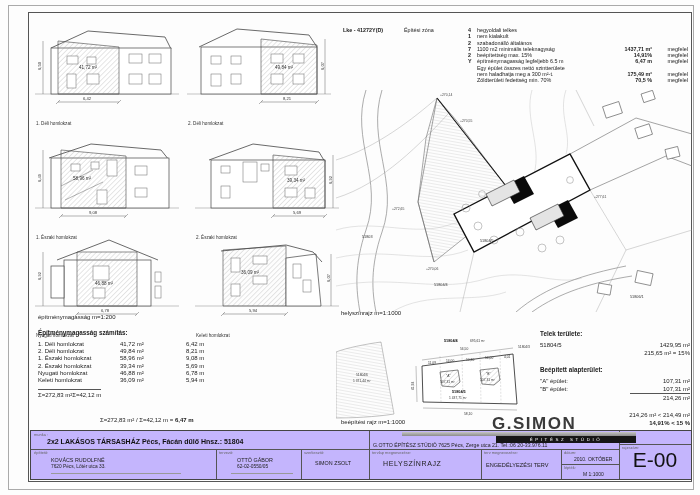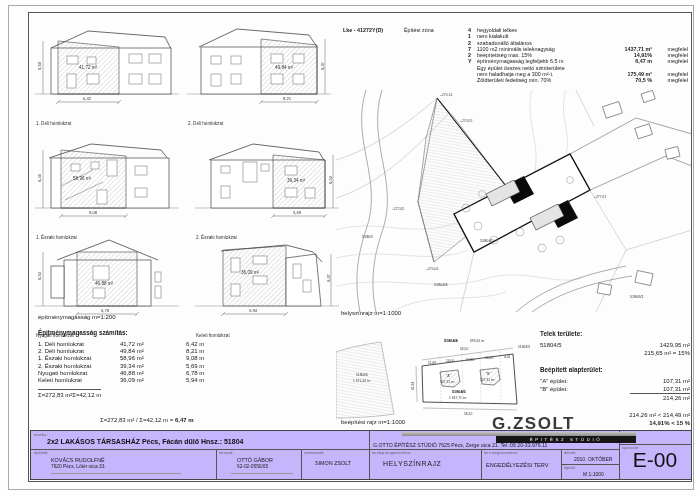--- a/index.html
+++ b/index.html
@@ -460,21 +460,21 @@
   <text class="ltxb" x="116" y="59">51804/5</text>
   <text class="ltx" x="113" y="65">1 437,71 m²</text>
   <line class="ldim" x1="87" y1="74" x2="181" y2="76"></line>
   <text class="ltx" x="128" y="81">58,10</text>
   <line class="ldim" x1="80" y1="32" x2="81" y2="68"></line>
   <text class="ltx" transform="rotate(-90 78 56)" x="78" y="56">41,92</text>
 </svg>
 <div class="abs cap" style="left:341px;top:419px;">beépítési rajz m=1:1000</div>
 
 <div class="logoBar"></div>
-<div class="logoMain">G.ZSOLT</div>
+<div class="logoMain">G.SIMON</div>
 <div class="logoSub">ÉPÍTÉSZ STÚDIÓ</div>
 
 <div class="tblock">
   <div class="vline" style="left:185px;top:18px;height:30px;"></div>
   <div class="vline" style="left:270px;top:18px;height:30px;"></div>
   <div class="vline" style="left:338px;top:0;height:48px;"></div>
   <div class="vline" style="left:450px;top:18px;height:30px;"></div>
   <div class="vline" style="left:530px;top:18px;height:30px;"></div>
   <div class="vline" style="left:588px;top:0;height:48px;"></div>
   <div class="hline" style="left:0;top:18px;width:338px;"></div>

